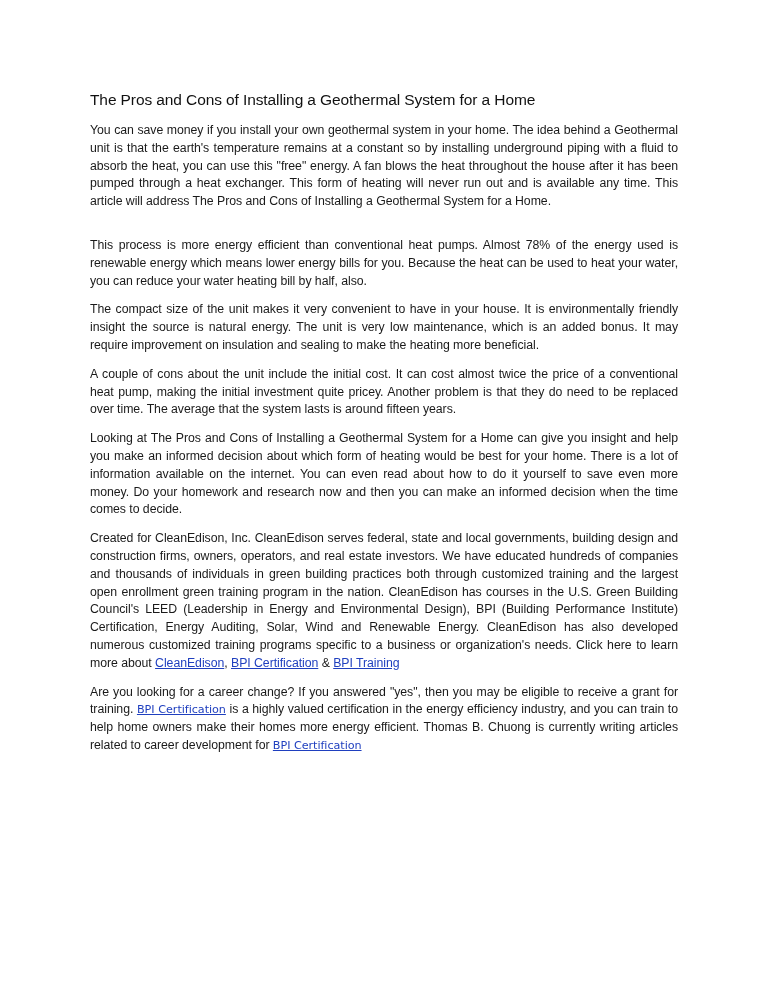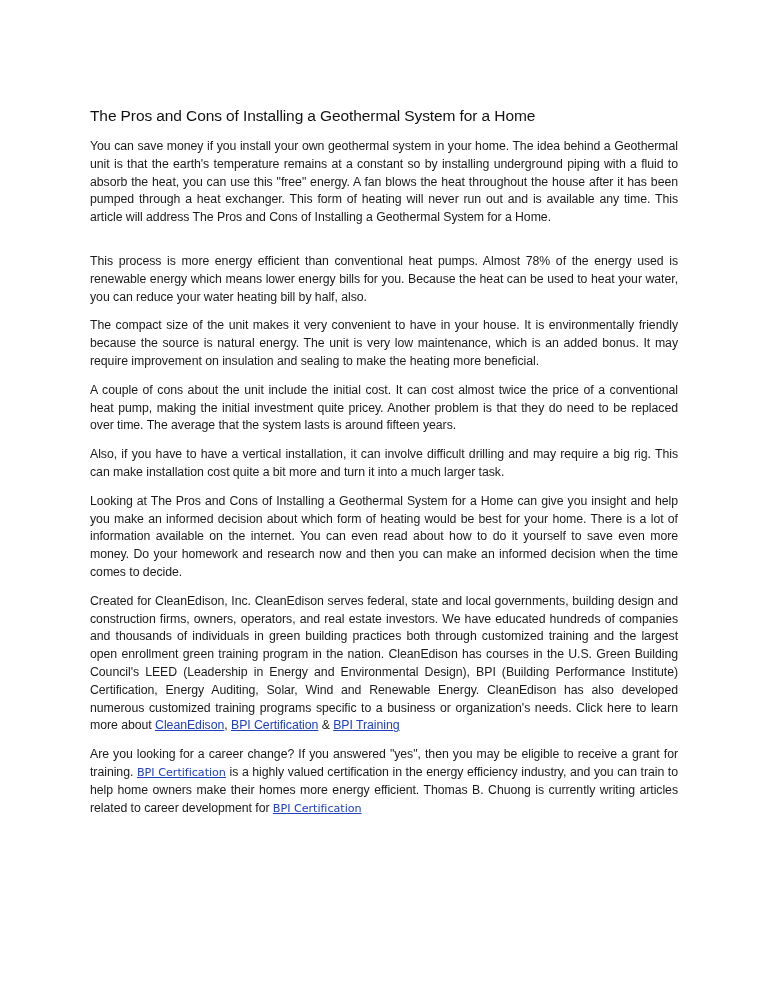--- a/index.html
+++ b/index.html
@@ -11,21 +11,21 @@
       width: 768px;
       height: 994px;
       position: relative;
       overflow: hidden;
       font-family: "Liberation Sans", sans-serif;
       color: #1a1a1a;
     }
     .page {
       position: absolute;
       left: 90px;
-      top: 106px;
+      top: 90px;
       width: 588px;
     }
     .doc-title {
       font-size: 15.5px;
       line-height: 20px;
       margin: 0 0 12px 0;
       font-weight: normal;
       color: #111;
       letter-spacing: -0.1px;
     }
@@ -46,23 +46,22 @@
     }
   </style>
 </head>
 <body>
 
 <div class="page">
   <h1 class="doc-title">The Pros and Cons of Installing a Geothermal System for a Home</h1>
 
   <p class="para p1">You can save money if you install your own geothermal system in your home. The idea behind a Geothermal unit is that the earth's temperature remains at a constant so by installing underground piping with a fluid to absorb the heat, you can use this "free" energy. A fan blows the heat throughout the house after it has been pumped through a heat exchanger. This form of heating will never run out and is available any time. This article will address The Pros and Cons of Installing a Geothermal System for a Home.</p>
   <p class="para">This process is more energy efficient than conventional heat pumps. Almost 78% of the energy used is renewable energy which means lower energy bills for you. Because the heat can be used to heat your water, you can reduce your water heating bill by half, also.</p>
-  <p class="para">The compact size of the unit makes it very convenient to have in your house. It is environmentally friendly because the source is natural energy. The unit is very low maintenance, which is an added bonus. It may require improvement on insulation and sealing to make the heating more beneficial.</p>
+  <p class="para">The compact size of the unit makes it very convenient to have in your house. It is environmentally friendly insight the source is natural energy. The unit is very low maintenance, which is an added bonus. It may require improvement on insulation and sealing to make the heating more beneficial.</p>
   <p class="para">A couple of cons about the unit include the initial cost. It can cost almost twice the price of a conventional heat pump, making the initial investment quite pricey. Another problem is that they do need to be replaced over time. The average that the system lasts is around fifteen years.</p>
-  <p class="para">Also, if you have to have a vertical installation, it can involve difficult drilling and may require a big rig. This can make installation cost quite a bit more and turn it into a much larger task.</p>
   <p class="para">Looking at The Pros and Cons of Installing a Geothermal System for a Home can give you insight and help you make an informed decision about which form of heating would be best for your home. There is a lot of information available on the internet. You can even read about how to do it yourself to save even more money. Do your homework and research now and then you can make an informed decision when the time comes to decide.</p>
 
   <p class="para">
     <span>Created for CleanEdison, Inc. CleanEdison serves federal, state and local governments, building design and construction firms, owners, operators, and real estate investors.  We have educated hundreds of companies and thousands of individuals in green building practices both through customized training and the largest open enrollment green training program in the nation. CleanEdison has courses in the U.S. Green Building Council's LEED (Leadership in Energy and Environmental Design), BPI (Building Performance Institute) Certification, Energy Auditing, Solar, Wind and Renewable Energy. CleanEdison has also developed numerous customized training programs specific to a business or organization's needs. Click here to learn more about </span><a class="link" href="#">CleanEdison</a><span>, </span><a class="link" href="#">BPI Certification</a><span> &amp; </span><a class="link" href="#">BPI Training</a>
   </p>
 
   <p class="para">
     <span>Are you looking for a career change? If you answered "yes", then you may be eligible to receive a grant for training. </span><a class="link calibri-like" href="#">BPI Certification</a><span> is a highly valued certification in the energy efficiency industry, and you can train to help home owners make their homes more energy efficient. Thomas B. Chuong is currently writing articles related to career development for </span><a class="link calibri-like" href="#">BPI Certification</a>
   </p>
 </div>

